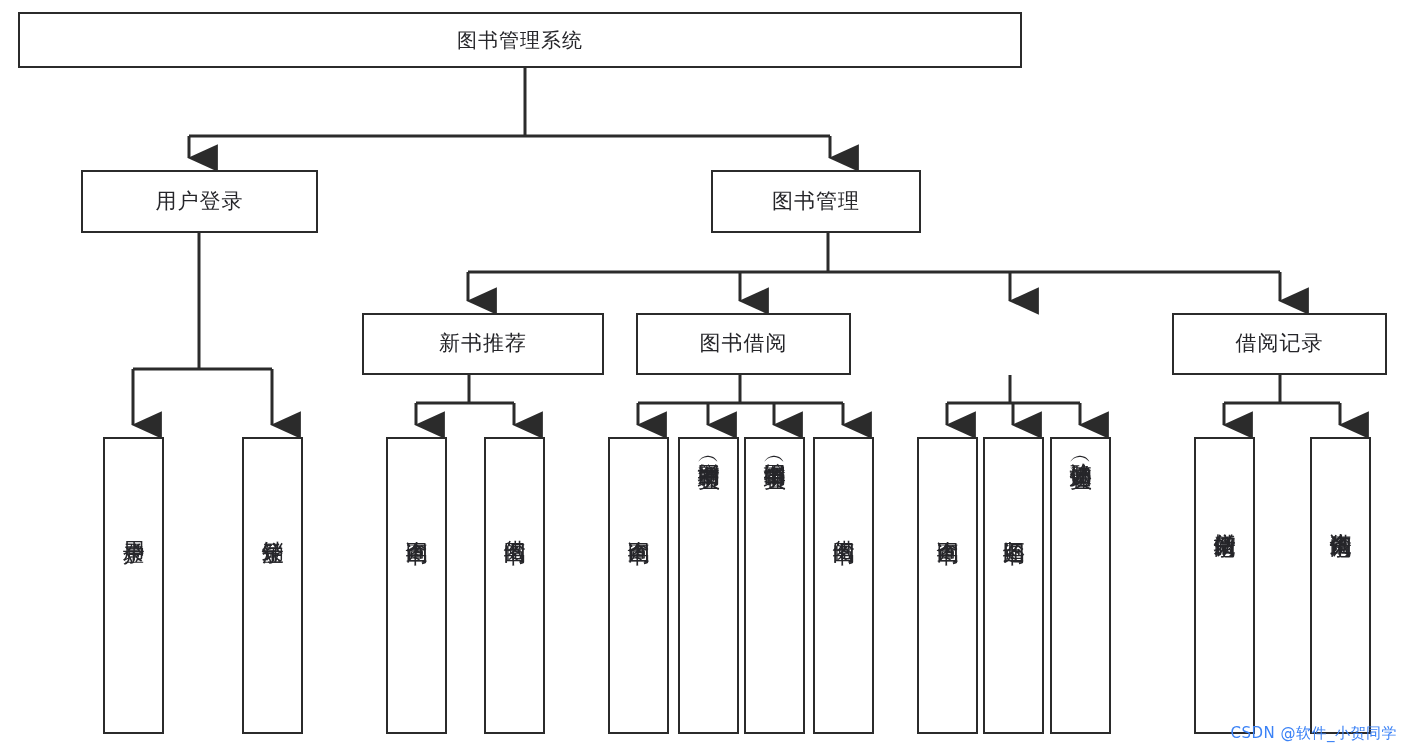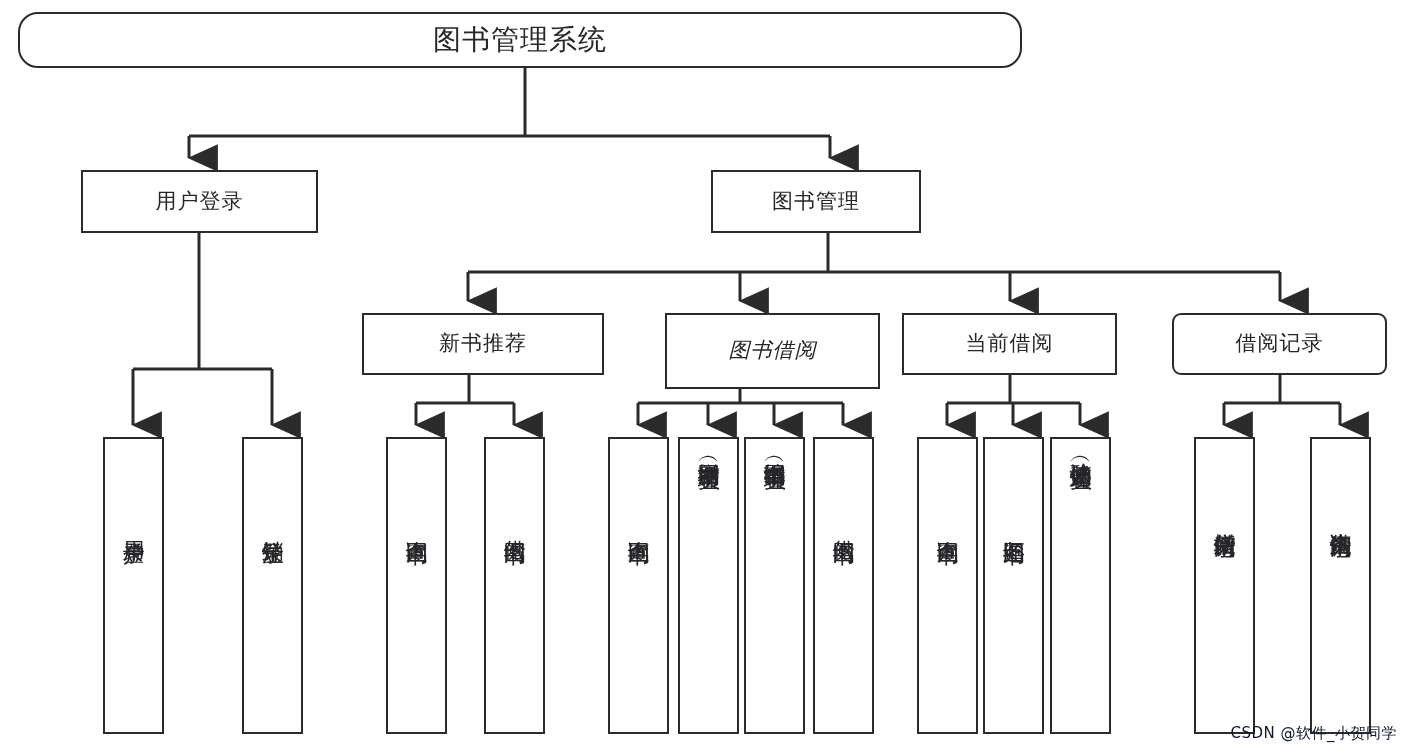--- a/index.html
+++ b/index.html
@@ -33,22 +33,21 @@
     align-items: center;
     justify-content: center;
     color: #26262a;
   }
   .node.horiz {
     font-size: 21px;
     letter-spacing: 1px;
     line-height: 1.2;
   }
   .node.root {
-    font-size: 28px;
-    border-radius: 20px;
+    font-size: 20px;
   }
   .node.vert {
     align-items: flex-start;
     justify-content: center;
     padding-top: 6px;
   }
   .vert .vlabel {
     writing-mode: vertical-rl;
     text-orientation: upright;
     font-size: 22px;
@@ -61,21 +60,21 @@
     margin-top: 78px;
   }
   .vert.midshort .vlabel {
     margin-top: 70px;
   }
   .watermark {
     position: absolute;
     right: 8px;
     bottom: 4px;
     font-size: 15px;
-    color: #0f172a;
+    color: #3b82f6;
     letter-spacing: 0.5px;
     white-space: nowrap;
   }
 </style>
 </head>
 <body>
 
 <div id="canvas">
 
   <svg id="edges" viewBox="0 0 1405 747">
@@ -135,27 +134,24 @@
   <div class="node horiz" style="left:81px; top:170px; width:237px; height:63px;">
     <span>用户登录</span>
   </div>
   <div class="node horiz" style="left:711px; top:170px; width:210px; height:63px;">
     <span>图书管理</span>
   </div>
 
   <div class="node horiz" style="left:362px; top:313px; width:242px; height:62px;">
     <span>新书推荐</span>
   </div>
-  <div class="node horiz" style="left:665px; top:313px; width:215px; height:76px;font-style:italic;">
+  <div class="node horiz" style="left:636px; top:313px; width:215px; height:62px;">
     <span>图书借阅</span>
   </div>
-  <div class="node horiz" style="left:902px; top:313px; width:215px; height:62px;">
-    <span>当前借阅</span>
-  </div>
-  <div class="node horiz" style="left:1172px; top:313px; width:215px; height:62px;border-radius:9px;">
+  <div class="node horiz" style="left:1172px; top:313px; width:215px; height:62px;">
     <span>借阅记录</span>
   </div>
 
   <div class="node vert mid" style="left:103px; top:437px; width:61px; height:297px;">
     <span class="vlabel">用户登录</span>
   </div>
   <div class="node vert mid" style="left:242px; top:437px; width:61px; height:297px;">
     <span class="vlabel">注销登录</span>
   </div>
 

